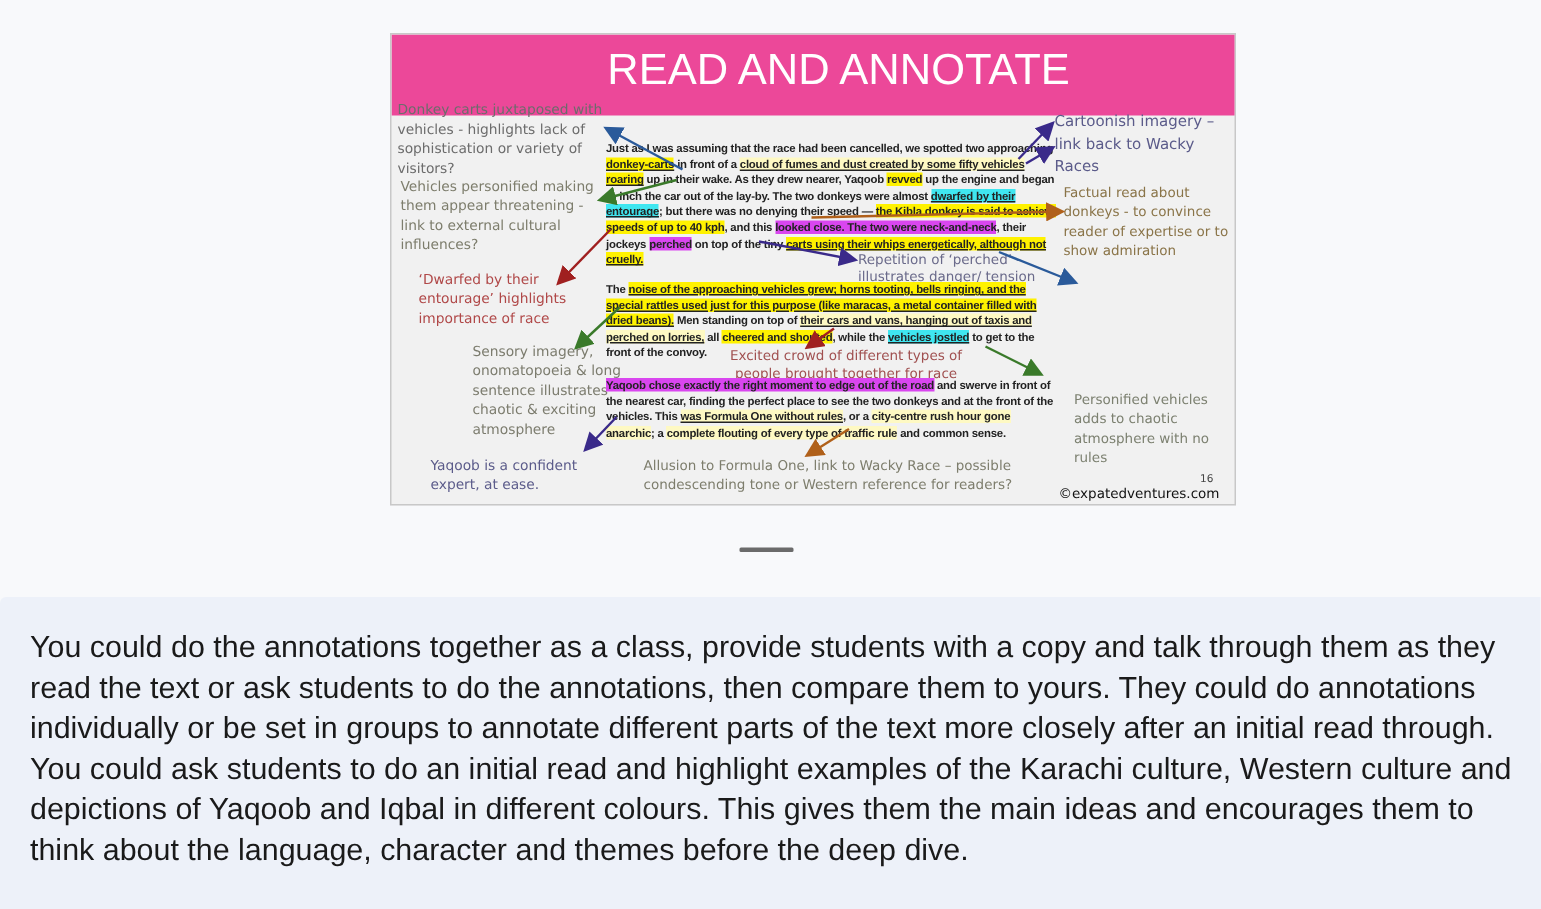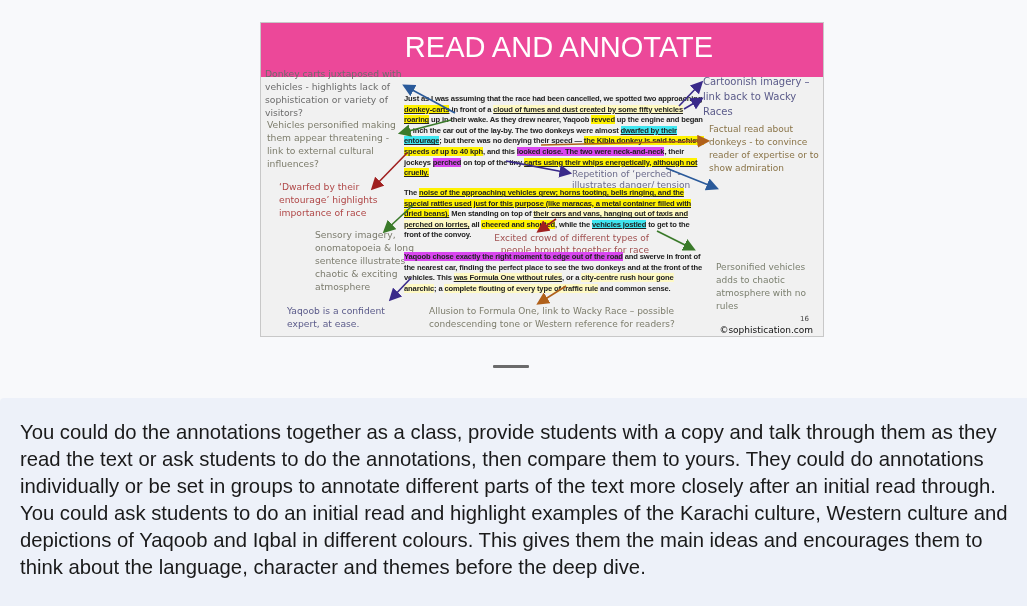--- a/index.html
+++ b/index.html
@@ -32,21 +32,21 @@
     <div class="note" style="left:6px; top:95px; width:140px; color:#7d7d6c;">Vehicles personified making them appear threatening - link to external cultural influences?</div>
     <div class="note" style="left:18px; top:157px; width:122px; color:#b04848;">‘Dwarfed by their entourage’ highlights importance of race</div>
     <div class="note" style="left:34px; top:205px; width:112px; color:#7c7c6e;margin-left:20px;">Sensory imagery, onomatopoeia &amp; long sentence illustrates chaotic &amp; exciting atmosphere</div>
     <div class="note" style="left:26px; top:281px; width:120px; color:#5b5b8a;">Yaqoob is a confident expert, at ease.</div>
 
     <div class="note" style="left:442px; top:51px; width:112px; color:#5b5b8a; font-size:10px; line-height:15px;">Cartoonish imagery – link back to Wacky Races</div>
     <div class="note" style="left:448px; top:100px; width:112px; color:#8a7448; font-size:9px; line-height:13px;">Factual read about donkeys - to convince reader of expertise or to show admiration</div>
     <div class="note" style="left:455px; top:238px; width:104px; color:#7c8070; font-size:9px; line-height:13px;">Personified vehicles adds to chaotic atmosphere with no rules</div>
 
     <div class="note" style="left:311px; top:146px; width:135px; color:#6a6a8a; font-size:9px; line-height:11px;">Repetition of ‘perched’ - illustrates danger/ tension</div>
-    <div class="note" style="left:218px; top:209px; width:170px; color:#a05050; font-size:9px; line-height:12px; text-align:right;">Excited crowd of different types of people brought together for race</div>
+    <div class="note" style="left:218px; top:209px; width:170px; color:#a05050; font-size:9px; line-height:12px; text-align:center;">Excited crowd of different types of people brought together for race</div>
     <div class="note" style="left:168px; top:282px; width:272px; color:#7d7d6c; font-size:9px; line-height:13px;">Allusion to Formula One, link to Wacky Race – possible condescending tone or Western reference for readers?</div>
 
     <div class="passage" id="p1" style="left:143px; top:71px; width:302px;"><span>Just as I was assuming that the race had been cancelled, we spotted two approaching </span><span class="hl-y ul">donkey-carts</span><span> in front of a </span><span class="hl-g ul">cloud of fumes and dust created by some fifty vehicles</span><span> </span><span class="hl-y ul">roaring</span><span> up in their wake. As they drew nearer, Yaqoob </span><span class="hl-y">revved</span><span> up the engine and began to inch the car out of the lay-by. The two donkeys were almost </span><span class="hl-c ul">dwarfed by their entourage</span><span>; but there was no denying their speed — </span><span class="hl-y">the Kibla donkey is said to achieve speeds of up to 40 kph</span><span>, and this </span><span class="hl-m">looked close. The two were neck-and-neck</span><span>, their jockeys </span><span class="hl-m">perched</span><span> on top of the tiny </span><span class="hl-y ul">carts using their whips energetically, although not cruelly.</span></div>
     <div class="passage" id="p2" style="left:143px; top:165px; width:302px;"><span>The </span><span class="hl-y ul">noise of the approaching vehicles grew; horns tooting, bells ringing, and the special rattles used just for this purpose (like maracas, a metal container filled with dried beans).</span><span> Men standing on top of </span><span class="hl-g ul">their cars and vans, hanging out of taxis and perched on lorries,</span><span> all </span><span class="hl-y">cheered and shouted</span><span>, while the </span><span class="hl-c ul">vehicles jostled</span><span> to get to the front of the convoy.</span></div>
     <div class="passage" id="p3" style="left:143px; top:229px; width:302px;"><span class="hl-m">Yaqoob chose exactly the right moment to edge out of the road</span><span> and swerve in front of the nearest car, finding the perfect place to see the two donkeys and at the front of the vehicles. This </span><span class="hl-g ul">was Formula One without rules</span><span>, or a </span><span class="hl-g">city-centre rush hour gone anarchic</span><span>; a </span><span class="hl-g">complete flouting of every type of traffic rule</span><span> and common sense.</span></div>
 
     <svg class="arrows" viewBox="0 0 564 315">
       <defs>
         <marker id="ah-blue" markerWidth="8" markerHeight="8" refX="6" refY="4" orient="auto">
             <path d="M0,0 L8,4 L0,8 z" fill="#2a5a9a"></path>
@@ -73,20 +73,20 @@
       <line x1="245" y1="138" x2="308" y2="150" stroke="#3a2a8a" stroke-width="1.6" marker-end="url(#ah-purple)"></line>
       <line x1="405" y1="145" x2="455" y2="165" stroke="#2a5a9a" stroke-width="1.6" marker-end="url(#ah-blue)"></line>
       <line x1="152" y1="182" x2="124" y2="208" stroke="#3a7a2a" stroke-width="1.6" marker-end="url(#ah-green)"></line>
       <line x1="295" y1="196" x2="278" y2="208" stroke="#a02020" stroke-width="1.6" marker-end="url(#ah-red)"></line>
       <line x1="396" y1="208" x2="432" y2="226" stroke="#3a7a2a" stroke-width="1.6" marker-end="url(#ah-green)"></line>
       <line x1="150" y1="255" x2="130" y2="276" stroke="#3a2a8a" stroke-width="1.6" marker-end="url(#ah-purple)"></line>
       <line x1="305" y1="263" x2="278" y2="280" stroke="#b0601a" stroke-width="1.6" marker-end="url(#ah-orange)"></line>
     </svg>
 
     <div class="page-num">16</div>
-    <div class="copyright">©sophistication.com</div>
+    <div class="copyright">©expatedventures.com</div>
   </div>
 
   <div class="drag-handle"></div>
 </div>
 
 <div class="bottom-panel"></div>
 <div class="bottom-text">You could do the annotations together as a class, provide students with a copy and talk through them as they read the text or ask students to do the annotations, then compare them to yours. They could do annotations individually or be set in groups to annotate different parts of the text more closely after an initial read through. You could ask students to do an initial read and highlight examples of the Karachi culture, Western culture and depictions of Yaqoob and Iqbal in different colours. This gives them the main ideas and encourages them to think about the language, character and themes before the deep dive.</div>
 
 </body></html>

